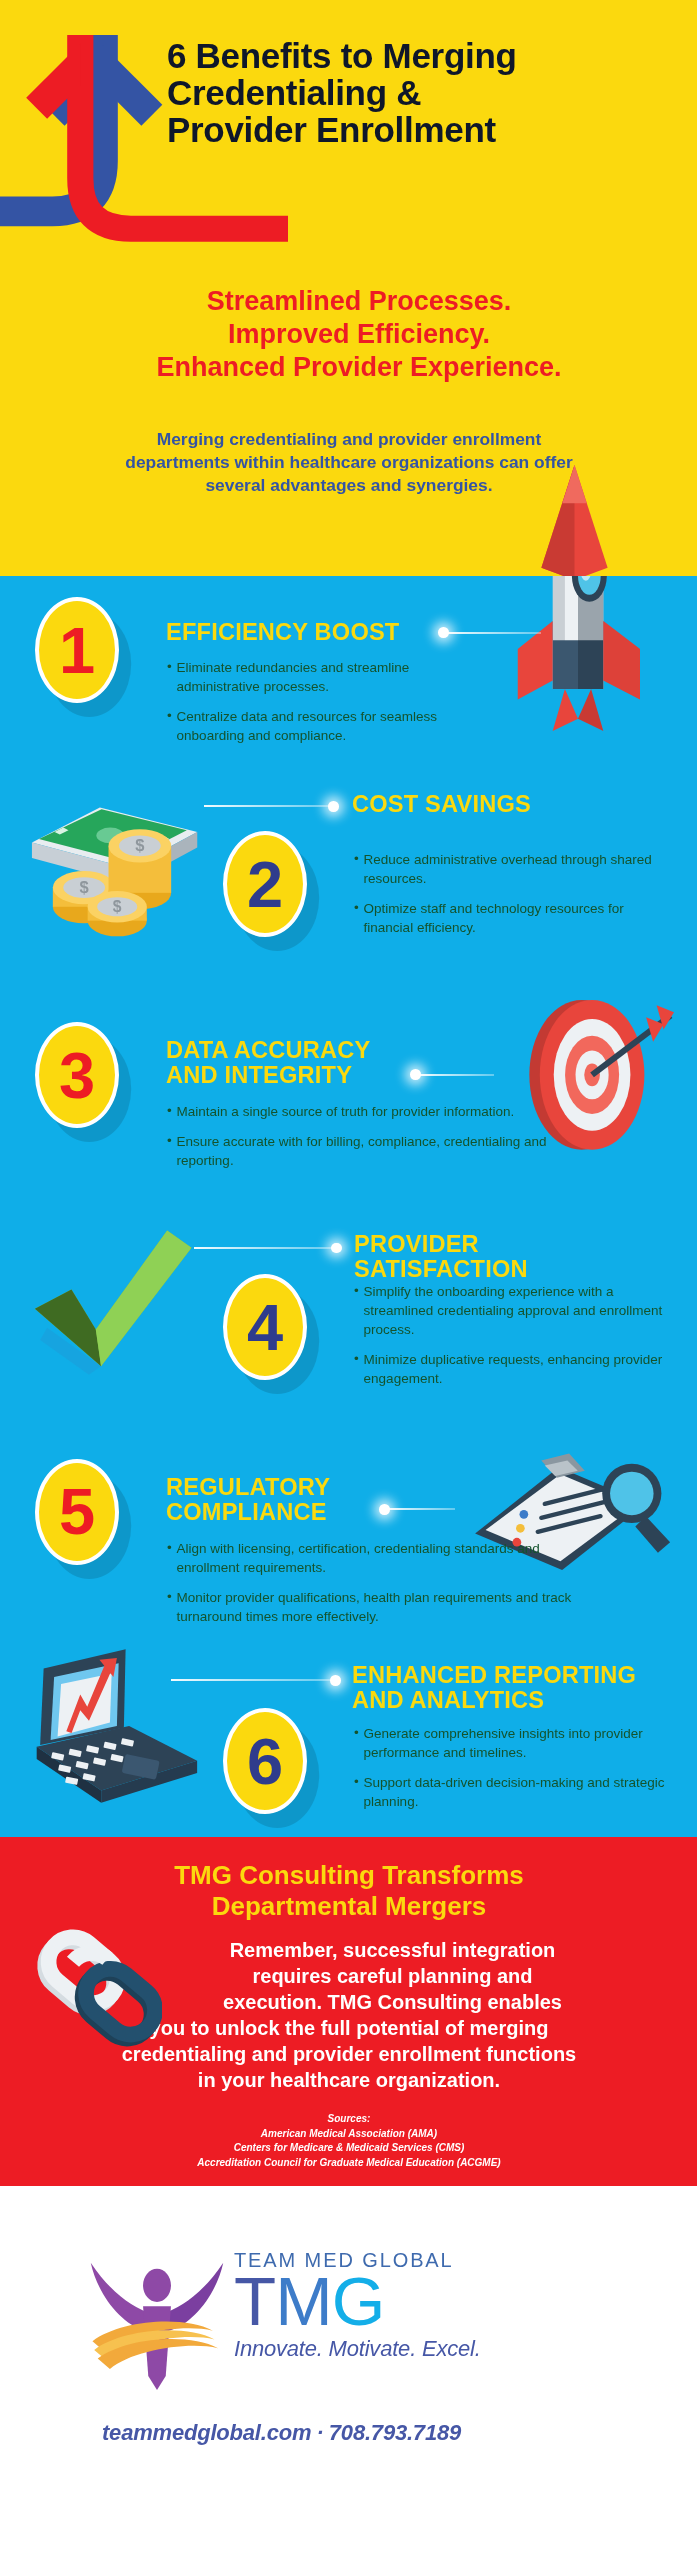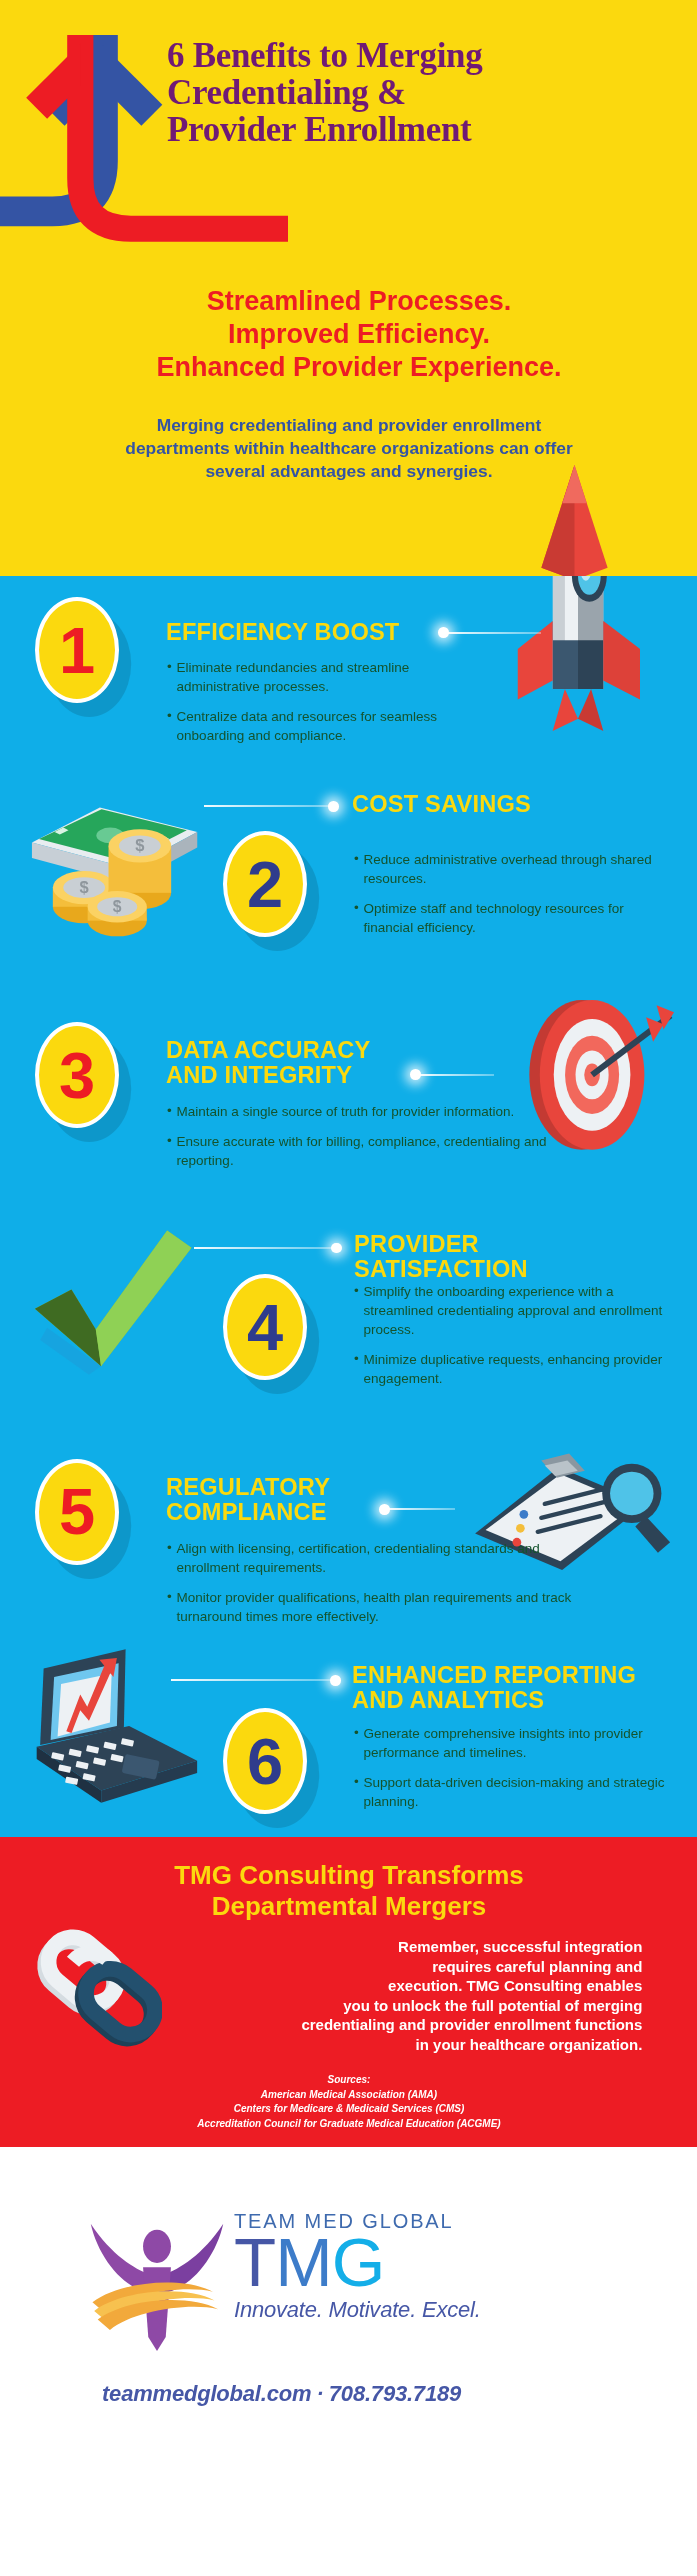--- a/index.html
+++ b/index.html
@@ -8,37 +8,36 @@
     width:698px;height:2576px;position:relative;overflow:hidden;
     font-family:"Liberation Sans", sans-serif;
     background:#ffffff;
   }
 
   
   .header{position:relative;width:698px;height:262px;background:#FBD90E;overflow:hidden;}
   .header-arrow{position:absolute;left:0;top:0;width:288px;height:262px;}
   .header-title{
     position:absolute;left:167px;top:37px;width:515px;
-    color:#701a75;font-weight:bold;font-size:35px;line-height:1.06;
+    color:#0f172a;font-weight:bold;font-size:35px;line-height:1.06;
     letter-spacing:-0.3px;
-    font-family:Liberation Serif, serif;
   }
   .header-title div{white-space:nowrap;}
 
   
   .intro{position:relative;width:698px;height:314px;background:#FBD90E;overflow:hidden;padding-top:7px;}
   .intro-tagline{
     text-align:center;color:#ED1C24;font-weight:bold;font-size:27px;line-height:1.22;
     margin-top:15.7px;
     margin-left:20px;
   }
   .intro-tagline div{white-space:nowrap;}
   .intro-desc{
     text-align:center;color:#3454A4;font-weight:bold;font-size:17.4px;line-height:1.35;
-    margin:30px auto 0;width:489px;
+    margin:44px auto 0;width:489px;
   }
   .rocket-top{position:absolute;right:45px;bottom:-3.5px;width:157px;height:122px;}
 
   
   .body-blue{position:relative;width:698px;background:#0FAEE8;padding:0;overflow:hidden;}
 
   .benefit{position:relative;width:698px;}
 
   .badge{
     position:absolute;width:84px;height:106px;border-radius:50%;
@@ -64,21 +63,21 @@
   .connector{position:absolute;height:1.7px;background:linear-gradient(90deg,rgba(255,255,255,.95),rgba(255,255,255,.35));z-index:3;}
   .conn-dot{position:absolute;width:10.5px;height:10.5px;border-radius:50%;background:#fff;
     box-shadow:0 0 10.5px 5.2px rgba(255,255,255,0.75);z-index:3;}
 
   .art{position:absolute;z-index:2;}
 
   
   .cta{position:relative;width:698px;background:#ED1C24;overflow:hidden;padding:23px 0 15.7px;}
   .cta-title{text-align:center;color:#FBD90E;font-weight:bold;font-size:26px;line-height:1.18;}
   .cta-title div{white-space:nowrap;}
-  .cta-body{color:#ffffff;font-weight:bold;font-size:15px;line-height:1.3;text-align:right;
+  .cta-body{color:#ffffff;font-weight:bold;font-size:20px;line-height:1.3;text-align:center;
     margin:15.7px auto 0;width:611px;padding:0 12.2px;}
   .cta-body .indent{display:block;}
   .chain{position:absolute;left:31px;top:87px;width:131px;height:131px;}
   .sources{text-align:center;color:#ffffff;font-style:italic;font-weight:bold;
     font-size:10px;line-height:1.45;margin-top:19px;}
 
   
   .footer{position:relative;width:563px;background:#ffffff;padding:49px 0 23px;}
   .logo-wrap{display:flex;justify-content:center;align-items:flex-start;gap:1.7px;}
   .logo-mark{width:150px;height:150px;flex:none;margin-top:5.2px;}

